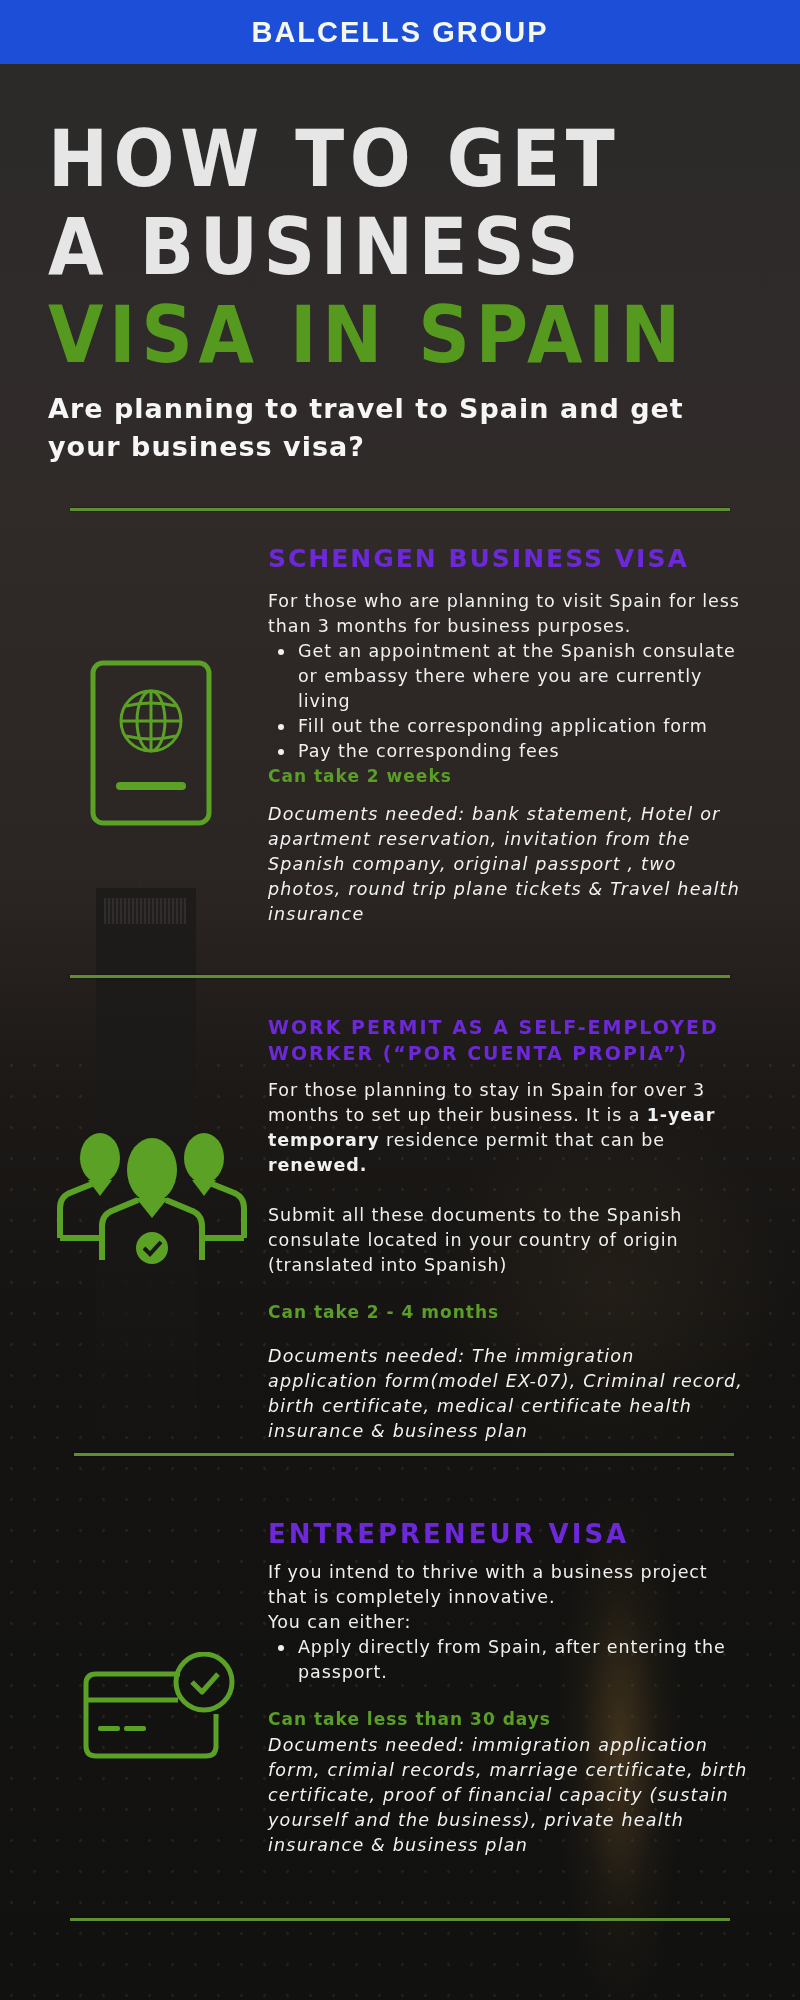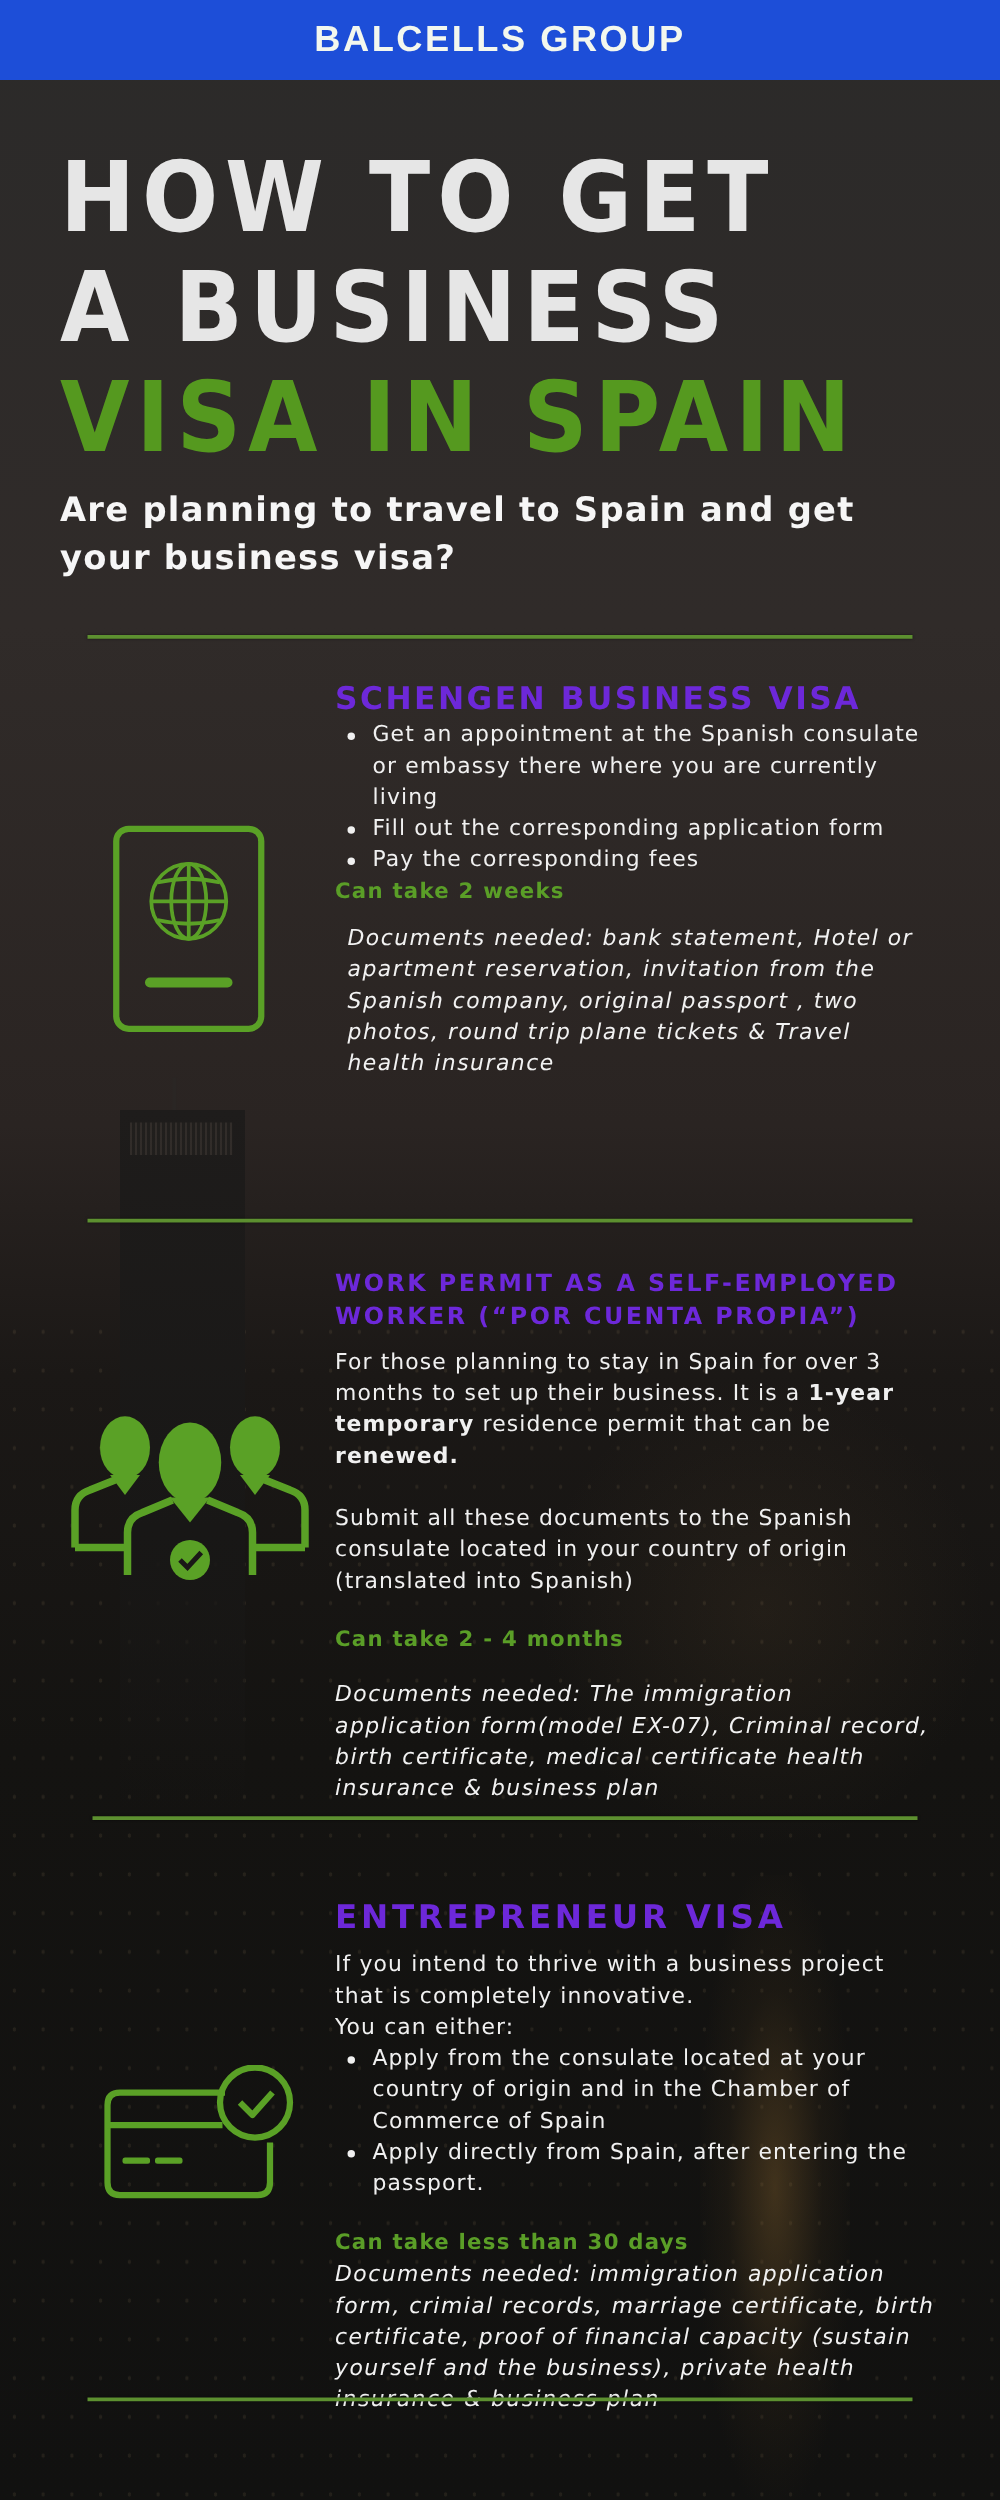--- a/index.html
+++ b/index.html
@@ -124,27 +124,28 @@
     <ellipse cx="63" cy="63" rx="14" ry="30" fill="none" stroke="#5aa126" stroke-width="3"></ellipse>
     <line x1="63" y1="33" x2="63" y2="93" stroke="#5aa126" stroke-width="3"></line>
     <line x1="33" y1="63" x2="93" y2="63" stroke="#5aa126" stroke-width="3"></line>
     <path d="M38 48 Q63 42 88 48" fill="none" stroke="#5aa126" stroke-width="3"></path>
     <path d="M38 78 Q63 84 88 78" fill="none" stroke="#5aa126" stroke-width="3"></path>
     <rect x="28" y="124" width="70" height="8" rx="4" fill="#5aa126"></rect>
   </svg>
 </div>
 <div class="section" style="top:542px;">
   <div class="sec-title" style="font-size:25px; line-height:34px;">SCHENGEN BUSINESS VISA</div>
+  <div class="sec-body" style="margin-top:13px;">For those who are planning to visit Spain for less than 3 months for business purposes.</div>
   <ul class="sec-body bullets">
     <li>Get an appointment at the Spanish consulate or embassy there where you are currently living</li>
     <li>Fill out the corresponding application form</li>
     <li>Pay the corresponding fees</li>
   </ul>
   <div class="duration" style="margin-top:2px;">Can take 2 weeks</div>
-  <div class="docs" style="margin-top:16px; margin-left:10px;">Documents needed: bank statement, Hotel or apartment reservation, invitation from the Spanish company, original passport , two photos, round trip plane tickets &amp; Travel health insurance</div>
+  <div class="docs" style="margin-top:16px; ">Documents needed: bank statement, Hotel or apartment reservation, invitation from the Spanish company, original passport , two photos, round trip plane tickets &amp; Travel health insurance</div>
 </div>
 
 <div class="divider" style="left:70px; top:975px; width:660px;"></div>
 
 <div class="icon" style="left:54px; top:1130px;">
   <svg width="196" height="136" viewBox="0 0 196 136">
     <g fill="none" stroke="#5aa126" stroke-width="6" stroke-linejoin="round">
       <path d="M6 108 V78 Q6 66 18 62 L38 54"></path>
       <path d="M6 108 H48"></path>
       <path d="M190 108 V78 Q190 66 178 62 L158 54"></path>
@@ -184,20 +185,19 @@
     </g>
     <rect x="18" y="74" width="22" height="5" rx="2" fill="#5aa126"></rect>
     <rect x="44" y="74" width="22" height="5" rx="2" fill="#5aa126"></rect>
   </svg>
 </div>
 <div class="section" style="top:1516px;">
   <div class="sec-title" style="font-size:26px; line-height:36px; letter-spacing:3px;">ENTREPRENEUR VISA</div>
   <div class="sec-body" style="margin-top:8px;">If you intend to thrive with a business project that is completely innovative.</div>
   <div class="sec-body">You can either:</div>
   <ul class="sec-body bullets">
-    <li>Apply from the consulate located at your country of origin and in the Chamber of Commerce of Spain</li>
     <li>Apply directly from Spain, after entering the passport.</li>
   </ul>
   <div class="duration" style="margin-top:24px;">Can take less than 30 days</div>
   <div class="docs" style="margin-top:4px;">Documents needed: immigration application form, crimial records, marriage certificate, birth certificate, proof of financial capacity (sustain yourself and the business), private health insurance &amp; business plan</div>
 </div>
 
 <div class="divider" style="left:70px; top:1918px; width:660px;"></div>
 
 </body></html>

